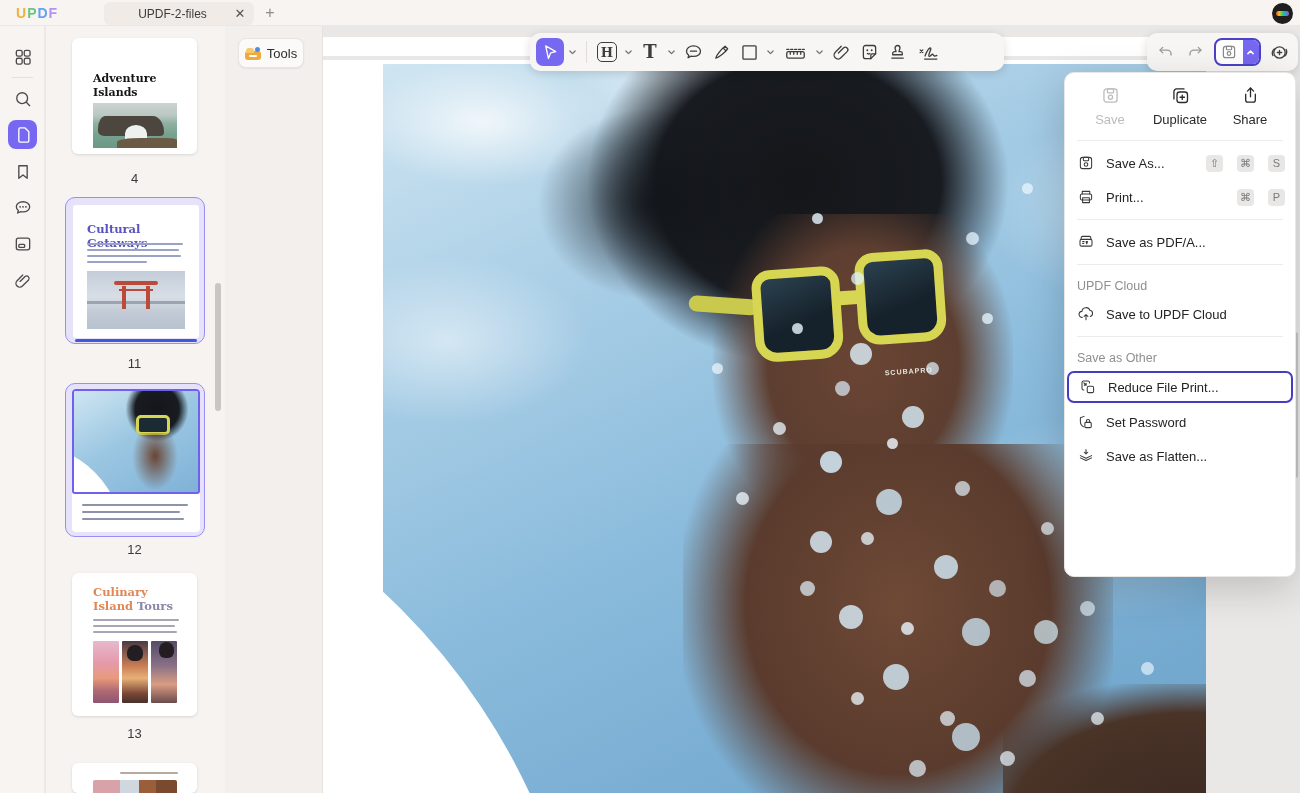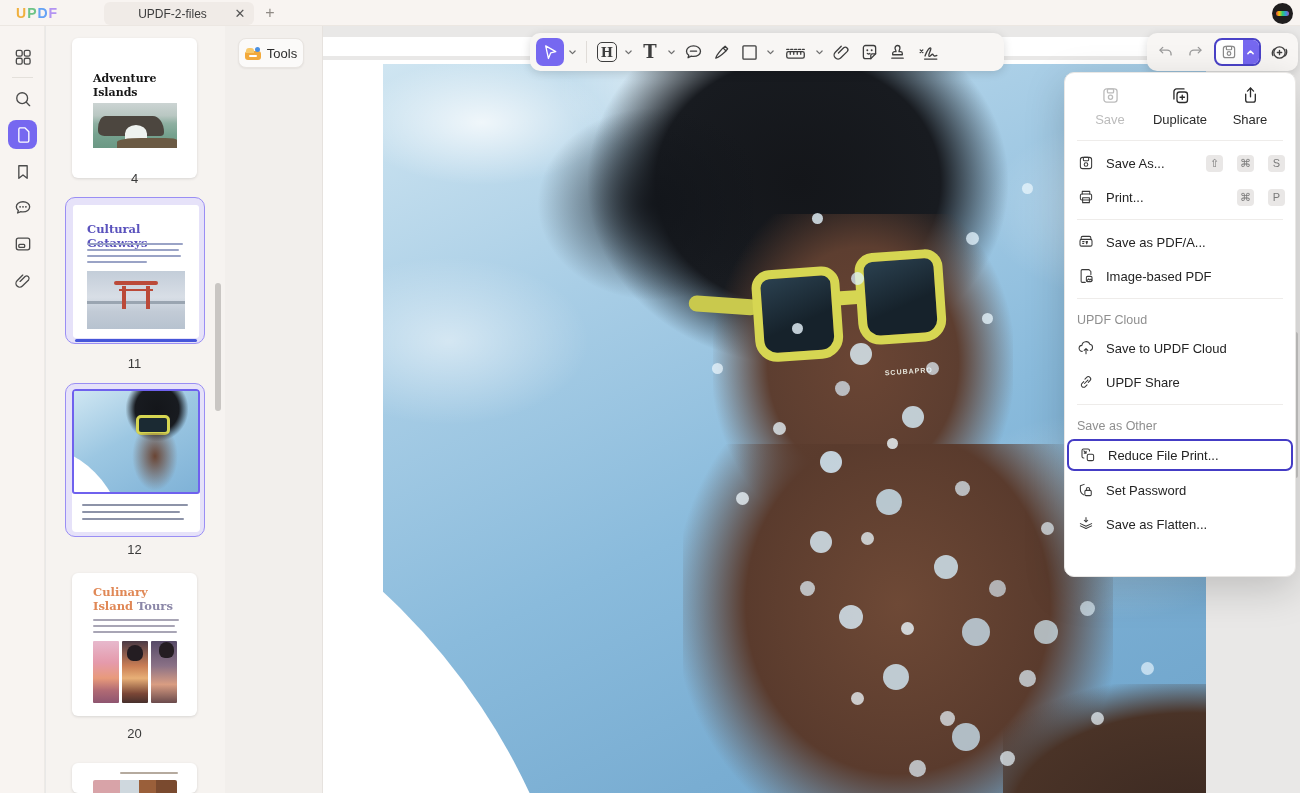--- a/index.html
+++ b/index.html
@@ -239,21 +239,21 @@
     </div>
     <div class="rail-btn" style="top:240px">
       <svg viewBox="0 0 24 24">
           <path d="M8.5 12.5l6-6a3 3 0 0 1 4.2 4.2l-7.4 7.4a4.5 4.5 0 0 1-6.4-6.4l6.8-6.8"></path>
         </svg>
     </div>
   </div>
 
   <div id="thumbs">
 
-    <div class="thumb-card" style="left:26px; top:12px; width:125px; height:140px;">
+    <div class="thumb-card" style="left:26px; top:12px; width:125px; height:116px;">
       <div class="serif" style="position:absolute;left:21px;top:34px;font-size:11px;font-weight:bold;color:#161616;line-height:1.25;">
         <div>Adventure</div>
         <div>Islands</div>
       </div>
       <div class="ph ph10" style="left:21px;top:65px;width:84px;height:45px;">
         <div class="rock"></div>
           <div class="arch"></div>
           <div class="shore"></div>
       </div>
     </div>
@@ -306,21 +306,21 @@
       <div style="position:absolute;left:21px;top:68px;width:84px;height:62px;">
         <div class="strip s1" style="left:0;"></div>
         <div class="strip s2" style="left:29px;">
             <div class="palm"></div>
           </div>
         <div class="strip s3" style="left:58px;">
             <div class="palm" style="top:2%;left:30%;"></div>
           </div>
       </div>
     </div>
-    <div class="page-num" style="left:26px; top:700px;">20</div>
+    <div class="page-num" style="left:26px; top:700px;">13</div>
 
     <div class="thumb-card" style="left:26px; top:737px; width:125px; height:30px;">
       <div class="tline" style="left:48px;top:9px;width:58px;background:#b5aa9e;"></div>
       <div style="position:absolute;left:21px;top:17px;width:84px;height:13px;background:linear-gradient(90deg,#d8a3a8 0 32%,#cfd8de 32% 55%,#9a5f3a 55% 75%,#7a4a2f 75% 100%);border-radius:2px 2px 0 0;"></div>
     </div>
 
     <div id="thumb-scroll"></div>
   </div>
 
   <div id="toolspanel">
@@ -514,45 +514,29 @@
     <div class="menu-div"></div>
 
     <div class="mi">
       <svg viewBox="0 0 24 24">
           <path d="M5.5 8.5v-2a2 2 0 0 1 2-2h9a2 2 0 0 1 2 2v2"></path>
           <rect x="4" y="8.5" width="16" height="9" rx="2"></rect>
           <path d="M7.5 11.5h2M7.5 14h1.5M12 11.5h2l-1 3z"></path>
         </svg>
       <span class="lbl">Save as PDF/A...</span>
     </div>
-    <div class="mi">
-      <svg viewBox="0 0 24 24">
-          <path d="M18.5 10V6l-2.5-2.5H7A1.5 1.5 0 0 0 5.5 5v14A1.5 1.5 0 0 0 7 20.5h4"></path>
-          <rect x="12.5" y="12.5" width="7.5" height="7" rx="1.5"></rect>
-          <path d="M13.5 18l2-2.2 1.6 1.6 1.4-1.4 1.5 1.8"></path>
-        </svg>
-      <span class="lbl">Image-based PDF</span>
-    </div>
     <div class="menu-div"></div>
 
     <div class="mh">UPDF Cloud</div>
     <div class="mi">
       <svg viewBox="0 0 24 24">
           <path d="M7 16.5a4 4 0 0 1-.4-8A5.5 5.5 0 0 1 17.2 7a4.2 4.2 0 0 1 .4 8.2"></path>
           <path d="M12 19.5v-6.5M9.5 15.2 12 12.7l2.5 2.5"></path>
         </svg>
       <span class="lbl">Save to UPDF Cloud</span>
-    </div>
-    <div class="mi">
-      <svg viewBox="0 0 24 24">
-          <path d="M10 14l4.5-4.5"></path>
-          <path d="M9 11.5l-2.3 2.3a3.1 3.1 0 1 0 4.4 4.4l2.3-2.3"></path>
-          <path d="M15 12.5l2.3-2.3a3.1 3.1 0 1 0-4.4-4.4L10.6 8.1"></path>
-        </svg>
-      <span class="lbl">UPDF Share</span>
     </div>
     <div class="menu-div"></div>
 
     <div class="mh">Save as Other</div>
     <div class="mi hl">
       <svg viewBox="0 0 24 24">
           <path d="M14 6.5V6a2 2 0 0 0-2-2H6a2 2 0 0 0-2 2v8a2 2 0 0 0 2 2h.5"></path>
           <rect x="11" y="11" width="8.5" height="8.5" rx="2"></rect>
           <path d="M6.5 6.5l3 3M9.5 7v2.5H7"></path>
         </svg>

